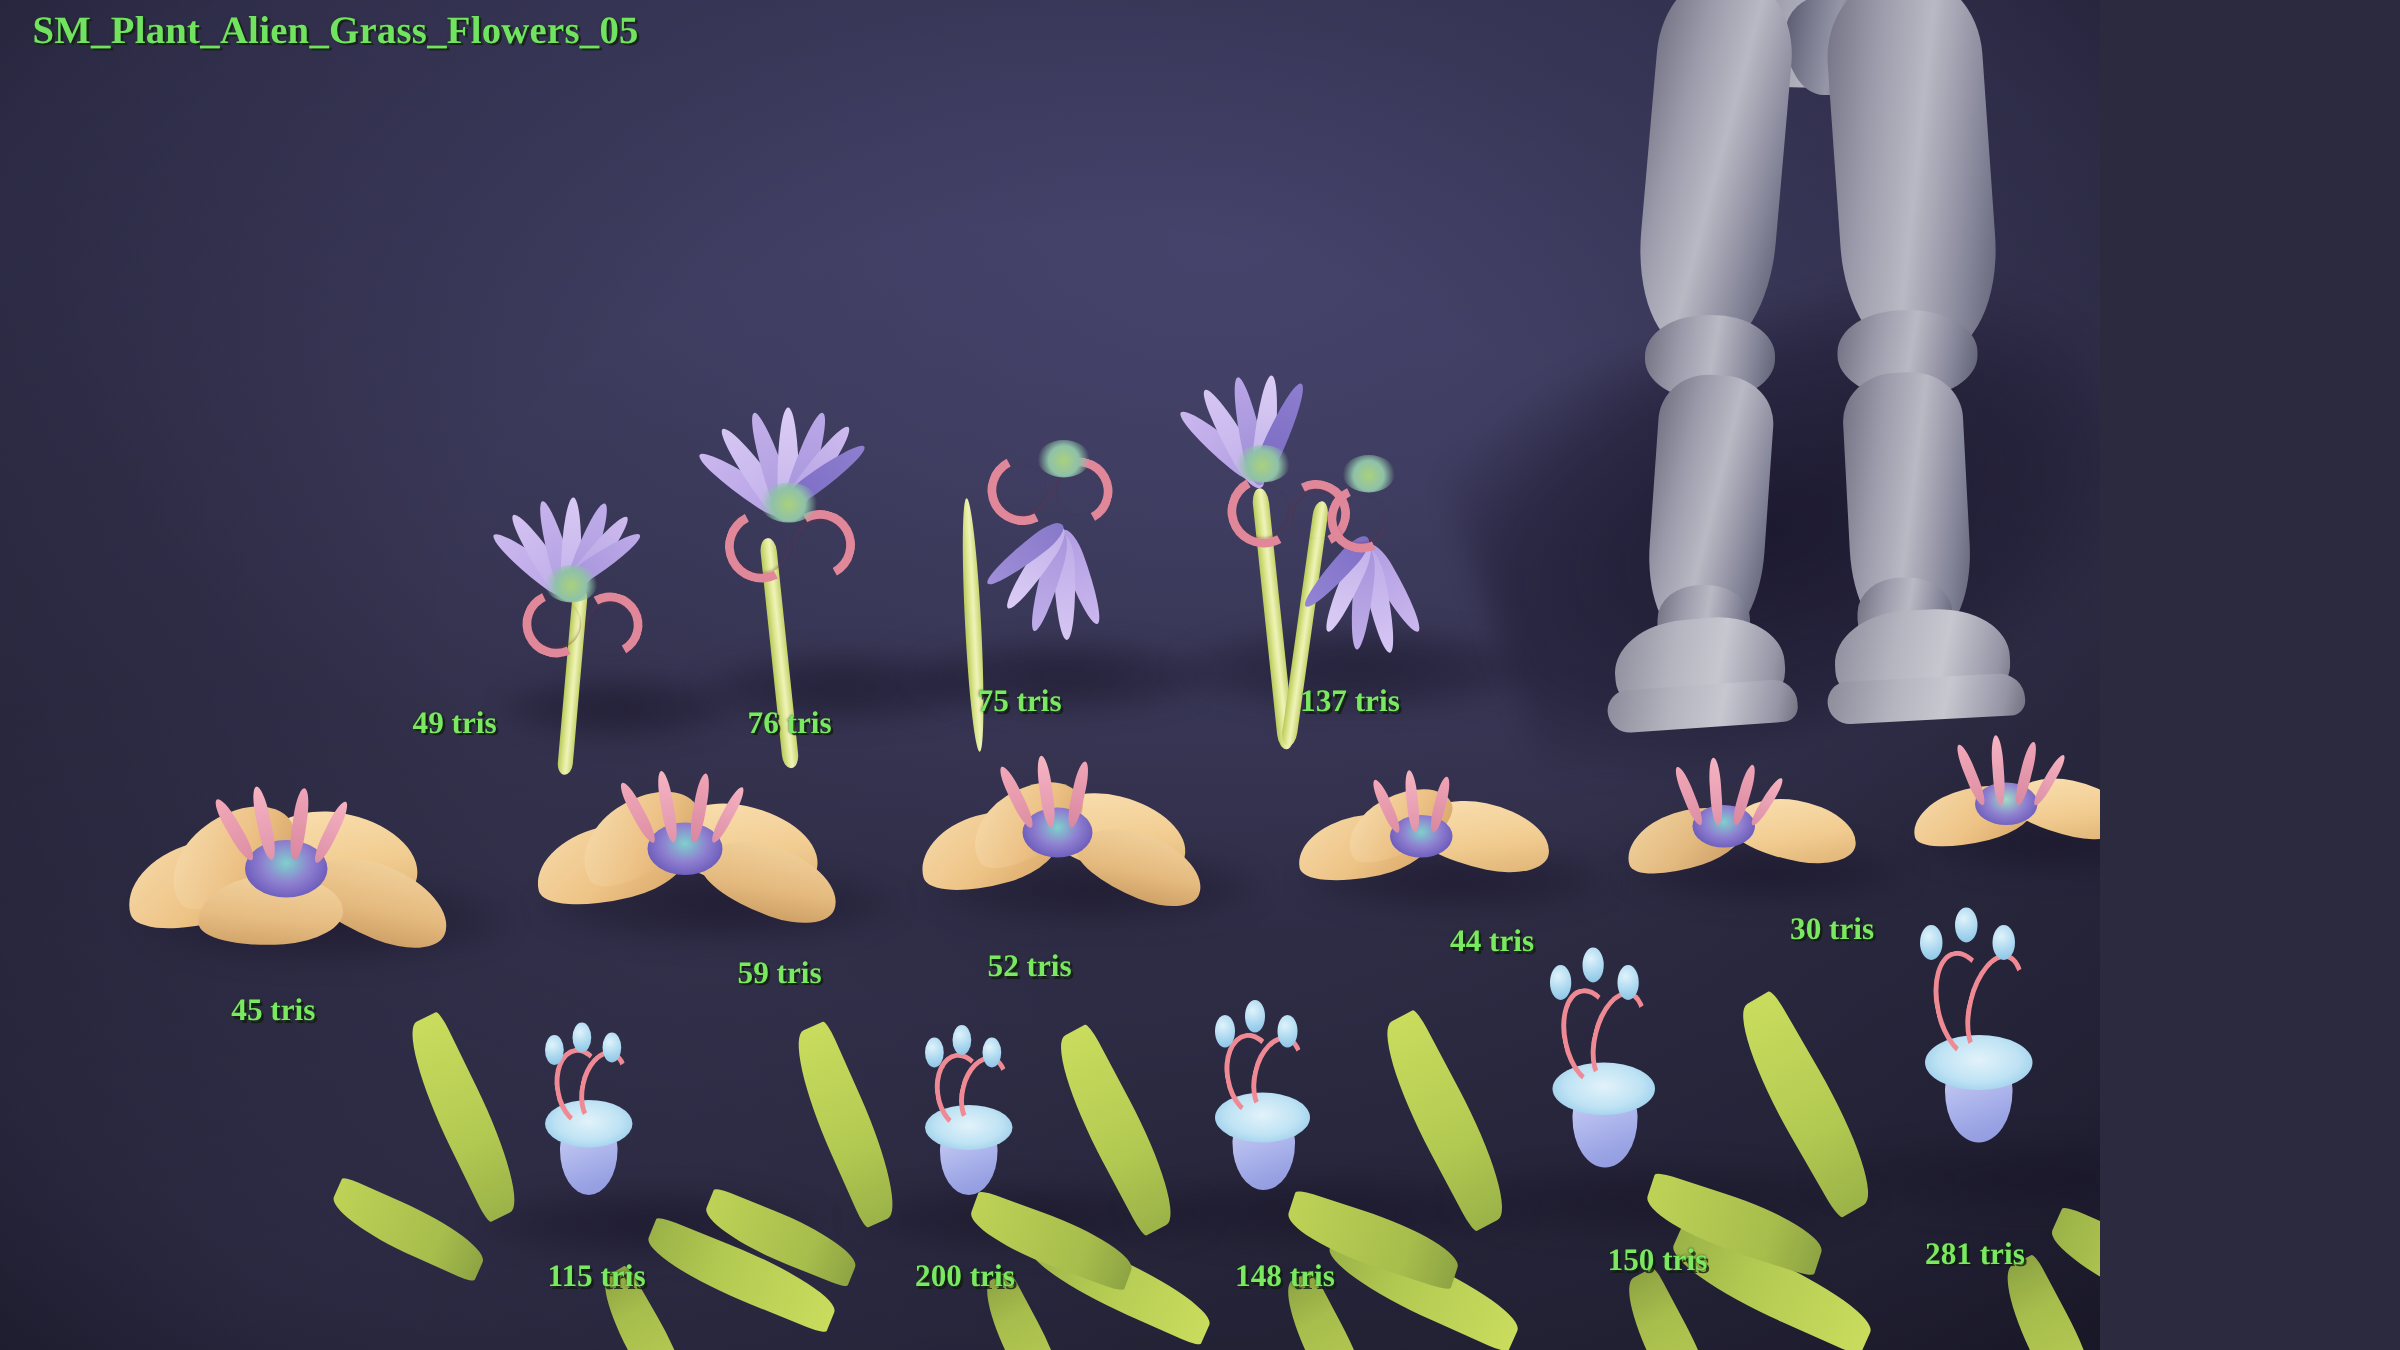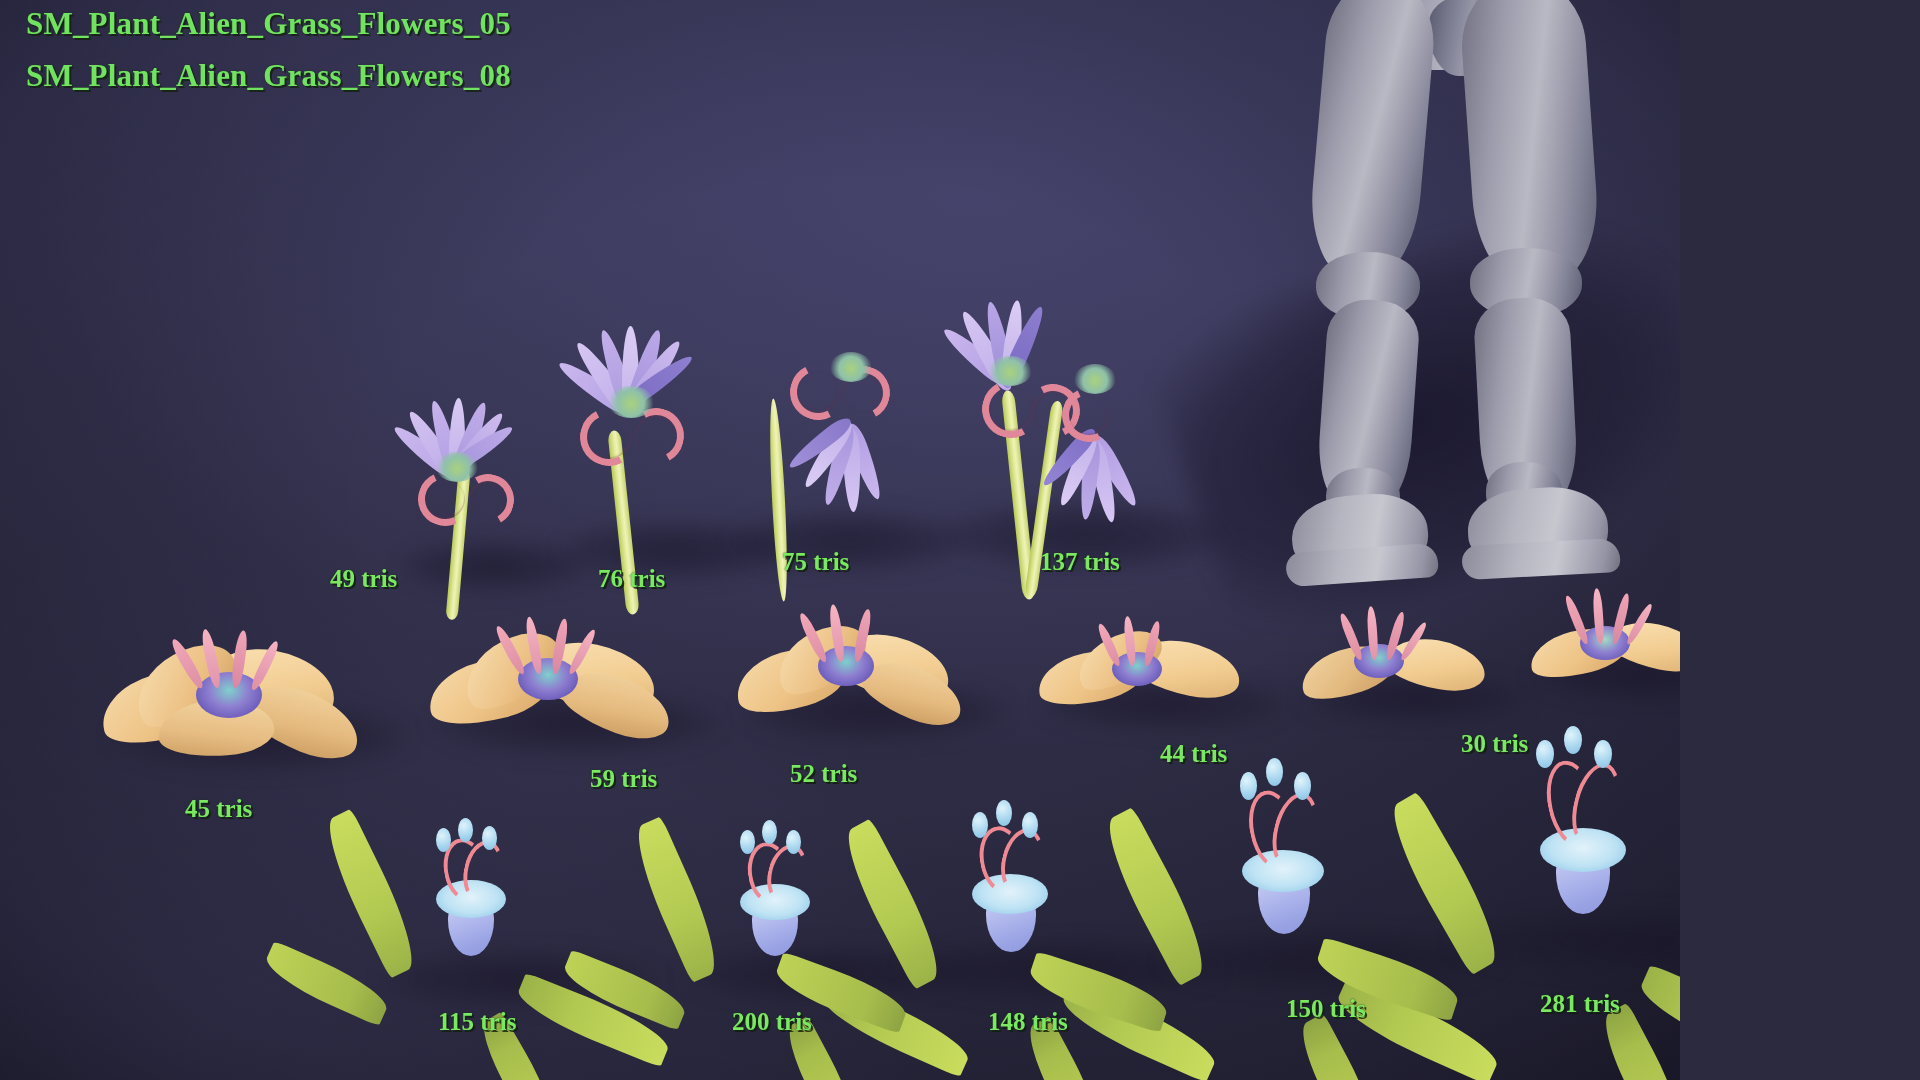--- a/index.html
+++ b/index.html
@@ -178,21 +178,20 @@
     z-index: 21;
   }
 </style>
 </head>
 <body>
 
 <div id="stage">
 
   <div class="title-block">
     <div class="title-line">SM_Plant_Alien_Grass_Flowers_05</div>
-    <div class="title-line">SM_Plant_Alien_Grass_Flowers_08</div>
   </div>
 
   <div class="manne-shadow"></div>
   <div class="manne" style="left:0;top:0;width:1920px;height:1080px;">
 
     <div class="limb" style="left:1355px;top:-40px;width:210px;height:110px;border-radius:50% 50% 42% 42% / 60% 60% 42% 42%;"></div>
     <div class="limb limb-dark" style="left:1428px;top:-4px;width:70px;height:80px;border-radius:50% 50% 46% 46% / 40% 40% 64% 64%;"></div>
 
     <div class="limb" style="left:1318px;top:-20px;width:108px;height:300px;border-radius:46% 46% 42% 42% / 22% 22% 30% 30%;transform:rotate(5deg);"></div>
 
@@ -342,21 +341,21 @@
   <div class="blob" style="left:1300px;top:672px;width:230px;height:52px;"></div>
   <div>
     <div class="o-petal" style="left:1306px;top:648px;width:96px;height:46px;background:linear-gradient(150deg,#f1d3a0 0%,#e3ba80 55%,#cb9d63 100%);transform:rotate(-18deg);"></div>
     <div class="o-petal" style="left:1382px;top:640px;width:100px;height:48px;background:linear-gradient(160deg,#fae2b6 0%,#f2cd92 55%,#dcaf71 100%);transform:rotate(10deg);"></div>
     <div class="o-stamen" style="left:1356px;top:610px;width:9px;height:50px;background:linear-gradient(180deg,#f2a8b8 0%,#dd8fa4 100%);transform:rotate(-22deg);"></div>
     <div class="o-stamen" style="left:1370px;top:606px;width:9px;height:54px;background:linear-gradient(180deg,#f6b4c2 0%,#e094ab 100%);transform:rotate(-4deg);"></div>
     <div class="o-stamen" style="left:1384px;top:610px;width:9px;height:50px;background:linear-gradient(180deg,#f0a4b6 0%,#d888a0 100%);transform:rotate(16deg);"></div>
     <div class="o-stamen" style="left:1398px;top:616px;width:8px;height:44px;background:linear-gradient(180deg,#f5b2c0 0%,#dd90a7 100%);transform:rotate(32deg);"></div>
     <div class="o-center" style="left:1354px;top:644px;width:50px;height:34px;background:radial-gradient(ellipse at 50% 40%,#7fd0cc 0%,#8e7fd0 42%,#6f5fbd 72%,rgba(90,78,170,0) 100%);"></div>
   </div>
-  <div class="tri-label" style="left:1432px;top:730px;margin-left:29px;">30 tris</div>
+  <div class="tri-label" style="left:1432px;top:730px;">30 tris</div>
 
   <div class="blob" style="left:1530px;top:650px;width:220px;height:50px;"></div>
   <div>
     <div class="o-petal" style="left:1534px;top:630px;width:98px;height:44px;background:linear-gradient(150deg,#f6d9a8 0%,#eec487 55%,#d9a869 100%);transform:rotate(-14deg);"></div>
     <div class="o-petal" style="left:1604px;top:624px;width:96px;height:44px;background:linear-gradient(160deg,#fae2b6 0%,#f2cd92 55%,#dcaf71 100%);transform:rotate(12deg);"></div>
     <div class="o-stamen" style="left:1582px;top:592px;width:9px;height:52px;background:linear-gradient(180deg,#f2a8b8 0%,#dd8fa4 100%);transform:rotate(-22deg);"></div>
     <div class="o-stamen" style="left:1596px;top:588px;width:9px;height:56px;background:linear-gradient(180deg,#f6b4c2 0%,#e094ab 100%);transform:rotate(-4deg);"></div>
     <div class="o-stamen" style="left:1610px;top:592px;width:9px;height:52px;background:linear-gradient(180deg,#f0a4b6 0%,#d888a0 100%);transform:rotate(14deg);"></div>
     <div class="o-stamen" style="left:1624px;top:598px;width:8px;height:46px;background:linear-gradient(180deg,#f5b2c0 0%,#dd90a7 100%);transform:rotate(30deg);"></div>
     <div class="o-center" style="left:1580px;top:626px;width:50px;height:34px;background:radial-gradient(ellipse at 50% 40%,#9fdcc4 0%,#8e7fd0 45%,#6f5fbd 75%,rgba(90,78,170,0) 100%);"></div>

